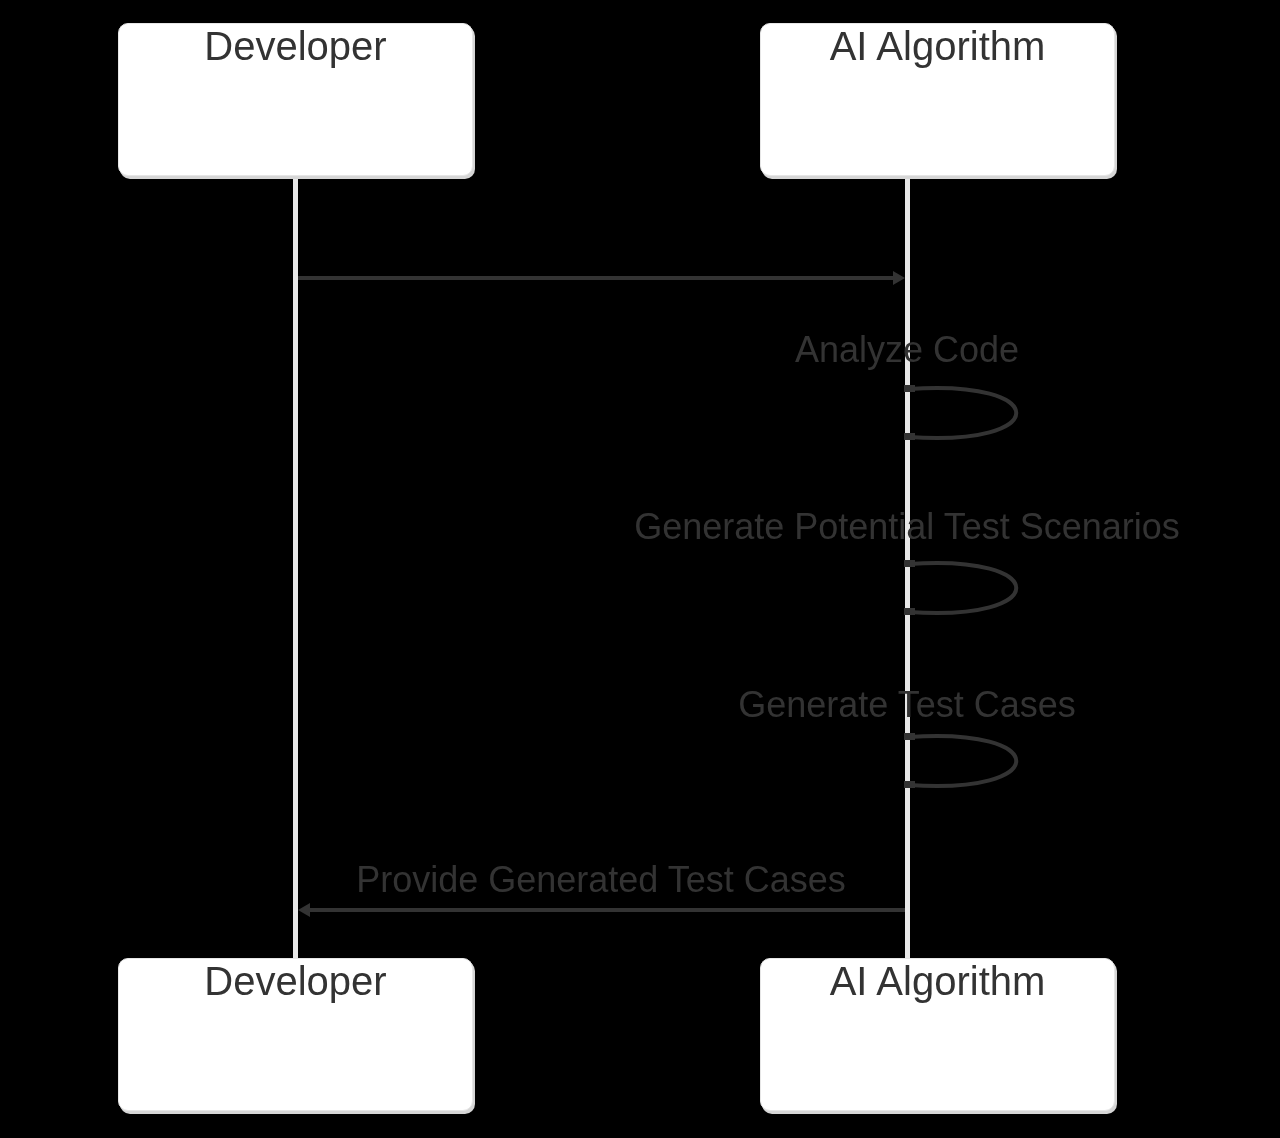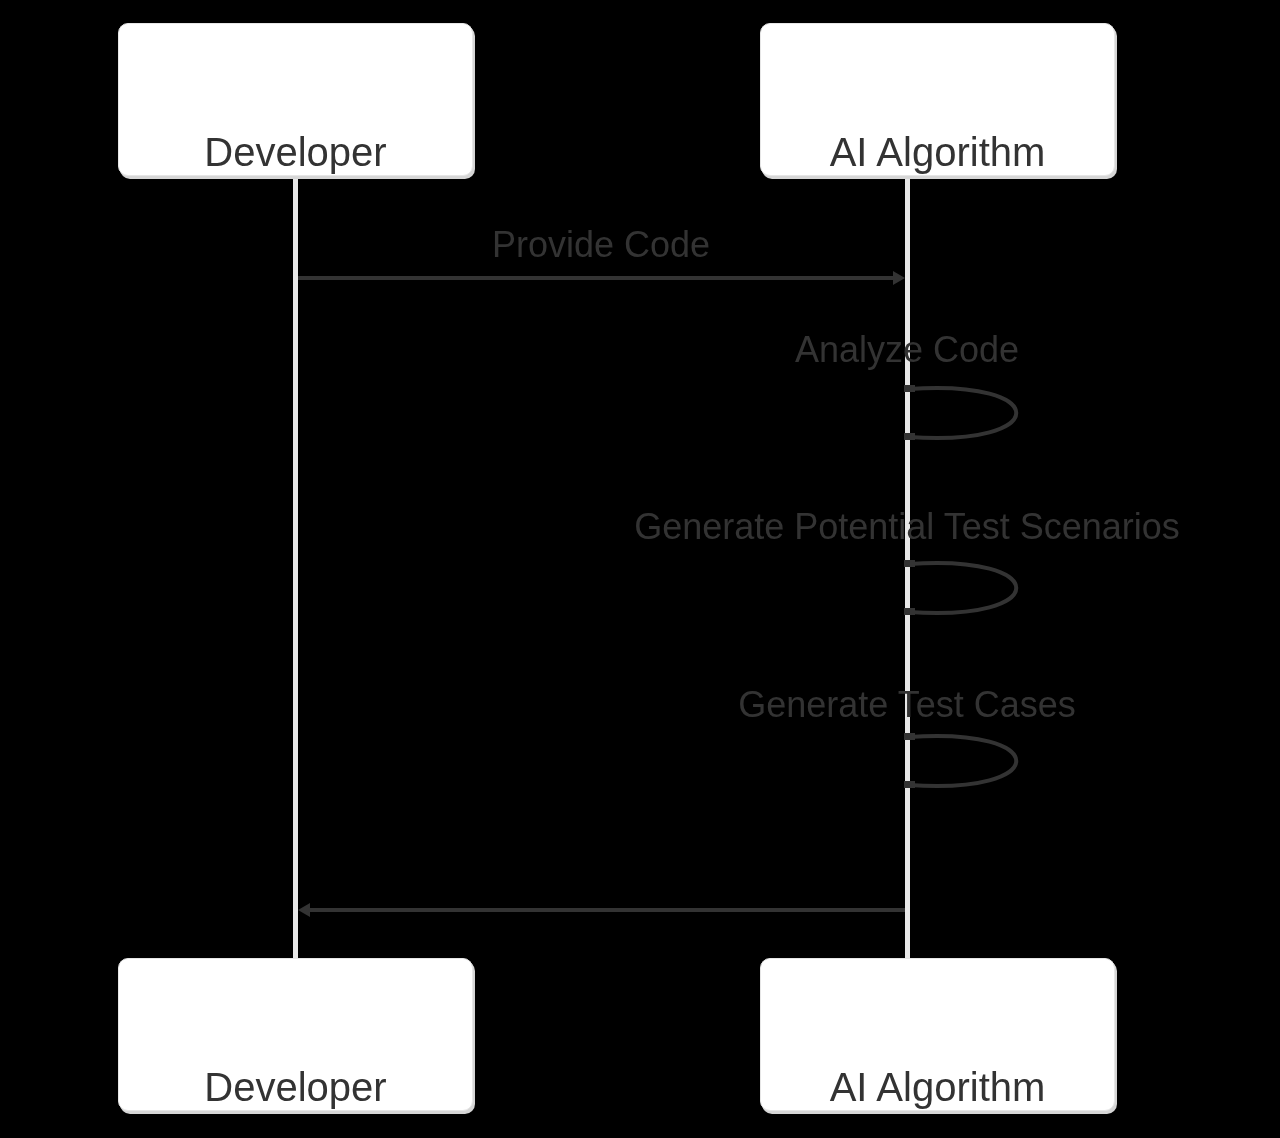--- a/index.html
+++ b/index.html
@@ -19,21 +19,21 @@
   }
   .actor-box {
     position: absolute;
     width: 353px;
     height: 151px;
     background: #ffffff;
     border: 1px solid #e6e6e6;
     border-radius: 10px;
     box-shadow: 2px 3px 0 #d6d6d6;
     display: flex;
-    align-items: flex-end;
+    align-items: flex-start;
     justify-content: center;
     font-size: 40px;
     color: #333333;
   }
   .actor-box.dev { left: 118px; }
   .actor-box.ai  { left: 760px; }
   .actor-box.top { top: 23px; }
   .actor-box.bottom { top: 958px; }
 
   .msg-label {
@@ -86,22 +86,22 @@
   <div class="actor-box ai top">
     <span>AI Algorithm</span>
   </div>
   <div class="actor-box dev bottom">
     <span>Developer</span>
   </div>
   <div class="actor-box ai bottom">
     <span>AI Algorithm</span>
   </div>
 
-  <div class="msg-label between msg1">Provide Code</div>
 
   <div class="msg-label self loop1-label">Analyze Code</div>
 
   <div class="msg-label self loop2-label">Generate Potential Test Scenarios</div>
 
   <div class="msg-label self loop3-label">Generate Test Cases</div>
 
+  <div class="msg-label between msg2">Provide Generated Test Cases</div>
 
 </div>
 
 </body></html>

